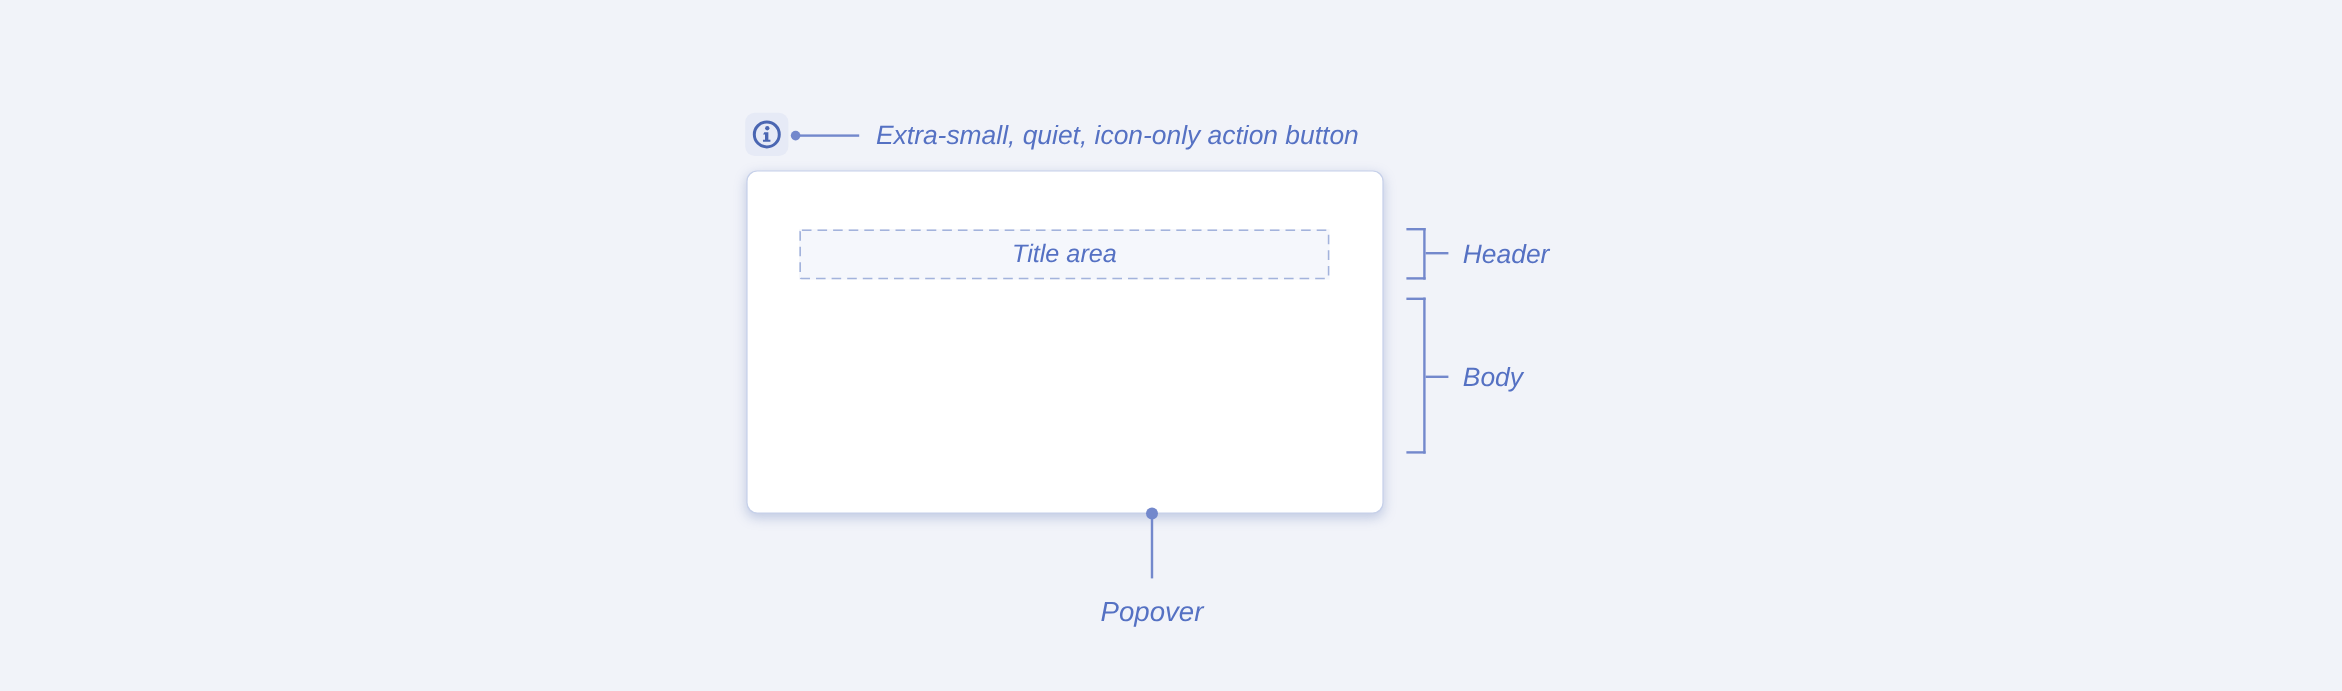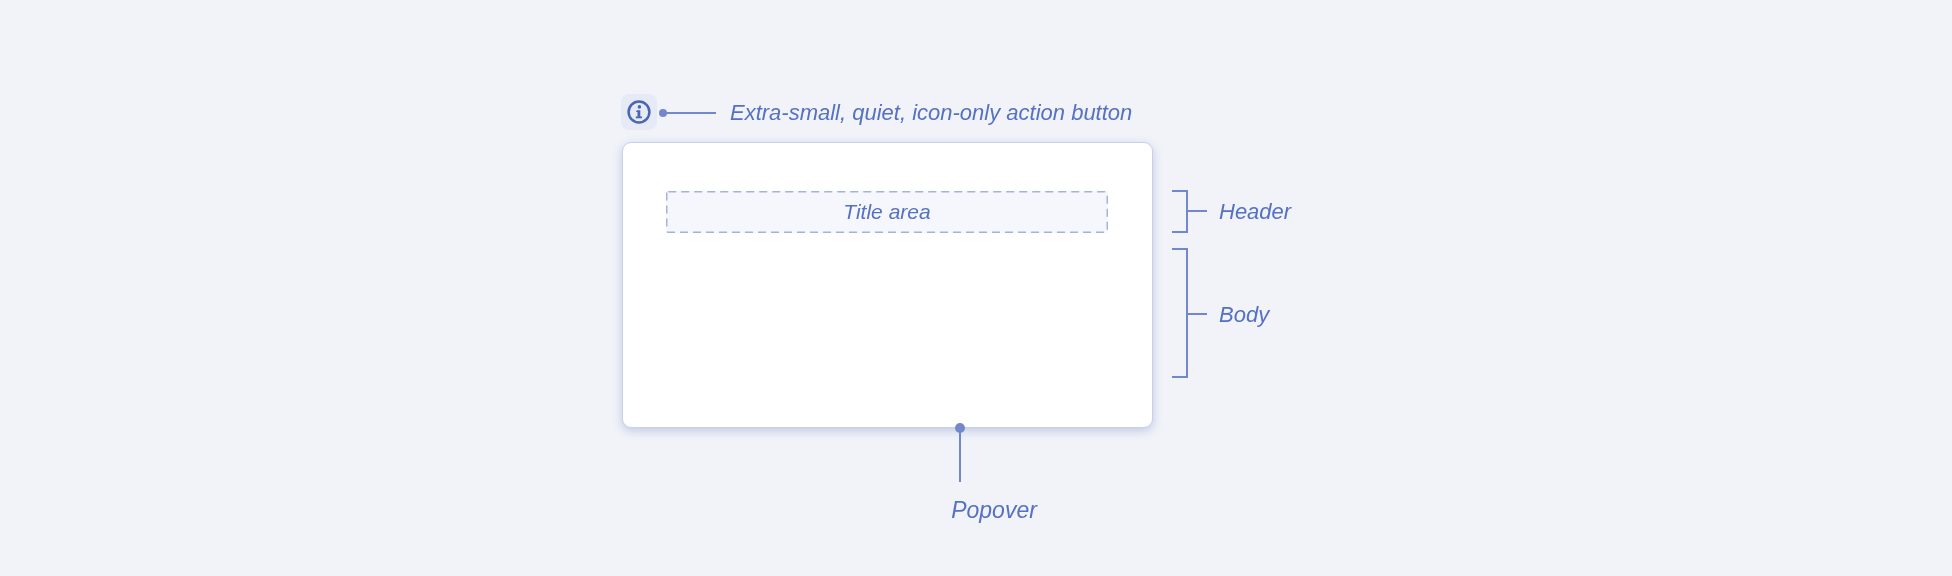--- a/index.html
+++ b/index.html
@@ -113,15 +113,15 @@
   <div class="bracket bracket-header"></div>
   <div class="tick" style="left:1188px;top:210px;"></div>
   <div class="ann-label" style="left:1219px;top:212px;">Header</div>
 
   <div class="bracket bracket-body"></div>
   <div class="tick" style="left:1188px;top:313px;"></div>
   <div class="ann-label" style="left:1219px;top:315px;text-align:center;">Body</div>
 
   <div class="dot" style="left:955px;top:423px;width:10px;height:10px;"></div>
   <div class="vline" style="left:959px;top:432px;height:50px;"></div>
-  <div class="ann-label" style="left:960px;top:510px;transform:translate(-50%,-50%);font-size:23px;margin-left:34px;">Popover</div>
+  <div class="ann-label" style="left:960px;top:510px;transform:translate(-50%,-50%);font-size:23px;">Popover</div>
 
 </div>
 
 </body></html>

